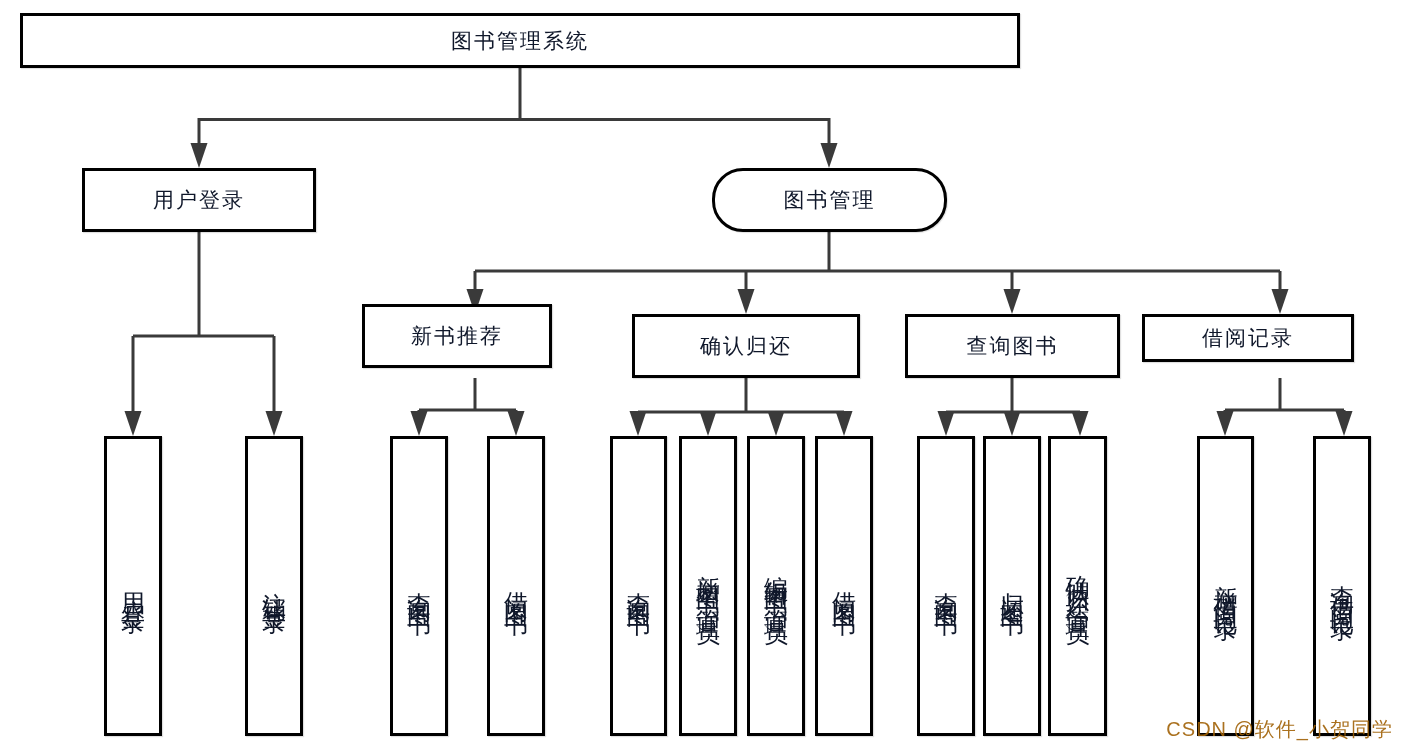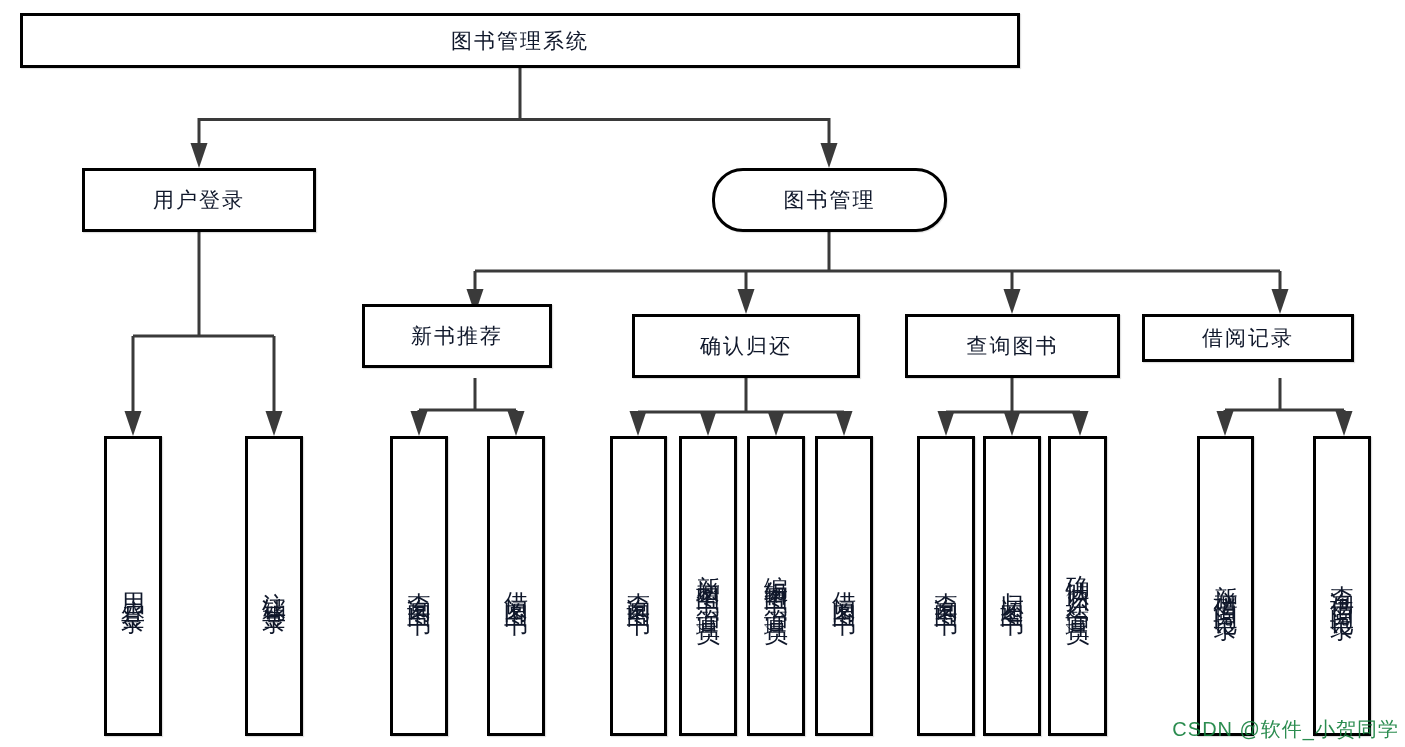--- a/index.html
+++ b/index.html
@@ -34,26 +34,26 @@
     white-space: nowrap;
   }
   .vbox {
     writing-mode: vertical-rl;
     font-size: 24px;
     letter-spacing: 0.28em;
     line-height: 1;
   }
   #watermark {
     position: absolute;
-    right: 6px;
+    right: 12px;
     top: 716px;
     z-index: 5;
     font-size: 20px;
     letter-spacing: 1px;
-    color: #15803d;
+    color: #a16207;
     opacity: 0.9;
     white-space: nowrap;
   }
 </style>
 </head>
 <body>
 
 <div id="canvas">
 
   <svg id="connector-layer" width="1405" height="747" viewBox="0 0 1405 747">

